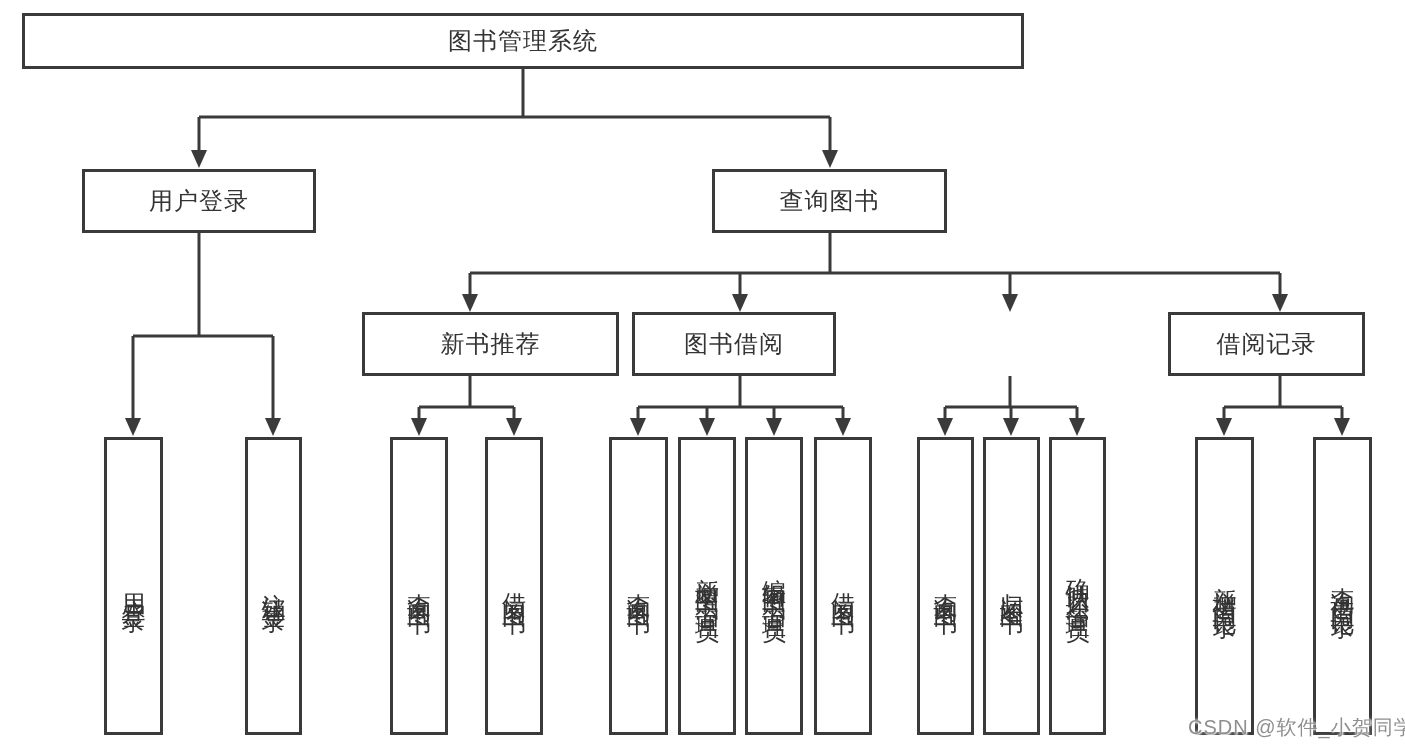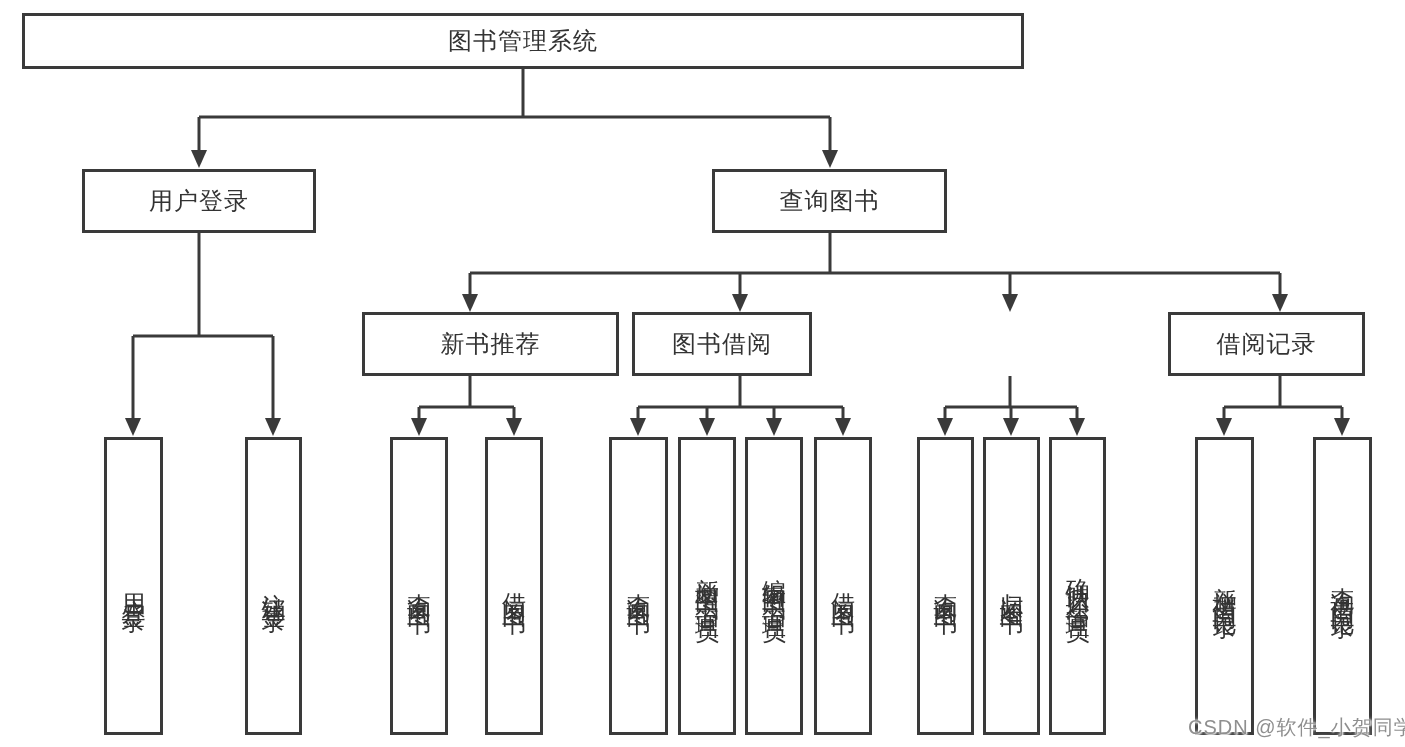--- a/index.html
+++ b/index.html
@@ -18,21 +18,21 @@
     border:3px solid #3a3a3a;display:flex;align-items:center;justify-content:center;
     top:437px;height:298px;width:58px;
     writing-mode:vertical-rl;text-orientation:mixed;
     font-size:24px;letter-spacing:6px;color:#333333;line-height:1;
   }
   
   .b-root{left:22px;top:13px;width:1002px;height:56px;}
   .b-user{left:82px;top:169px;width:234px;height:64px;}
   .b-mgmt{left:712px;top:169px;width:235px;height:64px;}
   .b-newbook{left:362px;top:312px;width:257px;height:64px;}
-  .b-borrow{left:632px;top:312px;width:180px;height:64px;}
+  .b-borrow{left:632px;top:312px;width:204px;height:64px;}
   .b-current{left:902px;top:312px;width:216px;height:64px;}
   .b-record{left:1168px;top:312px;width:197px;height:64px;}
   
   .l-login{left:104px;width:59px;}
   .l-logout{left:245px;width:57px;}
   .l-nb-query{left:390px;}
   .l-nb-borrow{left:485px;}
   .l-bb-query{left:609px;width:59px;}
   .l-bb-add{left:678px;}
   .l-bb-edit{left:745px;}

